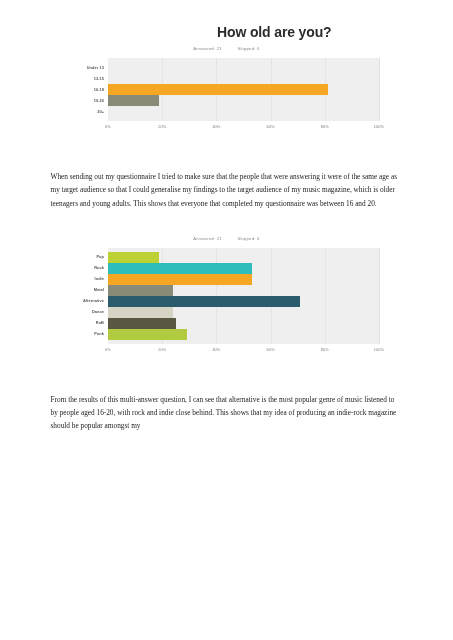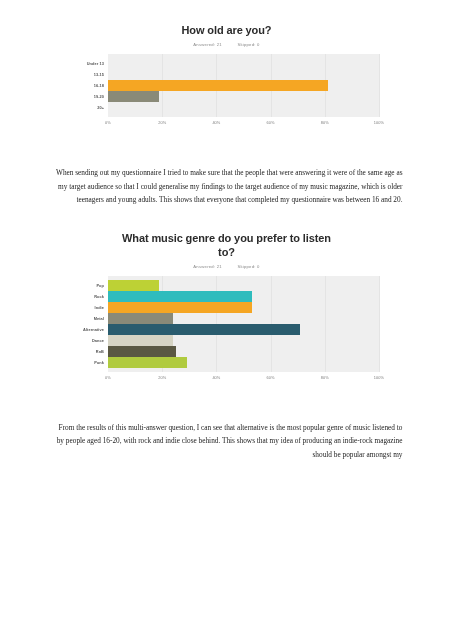--- a/index.html
+++ b/index.html
@@ -40,22 +40,22 @@
   
   .chart-block {
     margin: 0 auto;
     width: 305px;
     position: relative;
   }
   .chart-block.first { margin-top: 24px; }
   .chart-block.second { margin-top: 26px; }
 
   .chart-title {
-    text-align: center;
-    font-size: 11px;
+    text-align: right;
+    font-size: 14px;
     font-weight: bold;
     color: #2b2b2b;
     line-height: 1.22;
     margin: 0 auto;
     width: 210px;
     letter-spacing: -0.01em;
   }
 
   .chart-sub {
     text-align: center;
@@ -145,21 +145,21 @@
   }
 
   
   .para {
     width: 352px;
     margin: 0 auto;
     font-size: 7.3px;
     line-height: 1.82;
     color: #1c1c1c;
     font-family: "Liberation Serif", serif;
-    text-align: right;
+    text-align: left;
   }
   .para.p1 { margin-top: 37px; }
   .para.p2 { margin-top: 37px; }
 </style>
 </head>
 <body>
 
 <div class="page">
 
 
@@ -209,21 +209,20 @@
           <div class="tick" style="left: 60%;">60%</div>
           <div class="tick" style="left: 80%;">80%</div>
           <div class="tick" style="left: 100%;">100%</div>
         </div>
     </div>
   </div>
 
   <p class="para p1">When sending out my questionnaire I tried to make sure that the people that were answering it were of the same age as my target audience so that I could generalise my findings to the target audience of my music magazine, which is older teenagers and young adults. This shows that everyone that completed my questionnaire was between 16 and 20.</p>
 
   <div class="chart-block second">
-    <div class="chart-title">What music genre do you prefer to listen to?</div>
     <div class="chart-sub">
       <span>Answered: 21</span>
       <span>Skipped: 0</span>
     </div>
     <div class="plot-wrap">
       <div class="cat-axis" id="cats-1">
           <div class="cat-label">Pop</div>
           <div class="cat-label">Rock</div>
           <div class="cat-label">Indie</div>
           <div class="cat-label">Metal</div>

